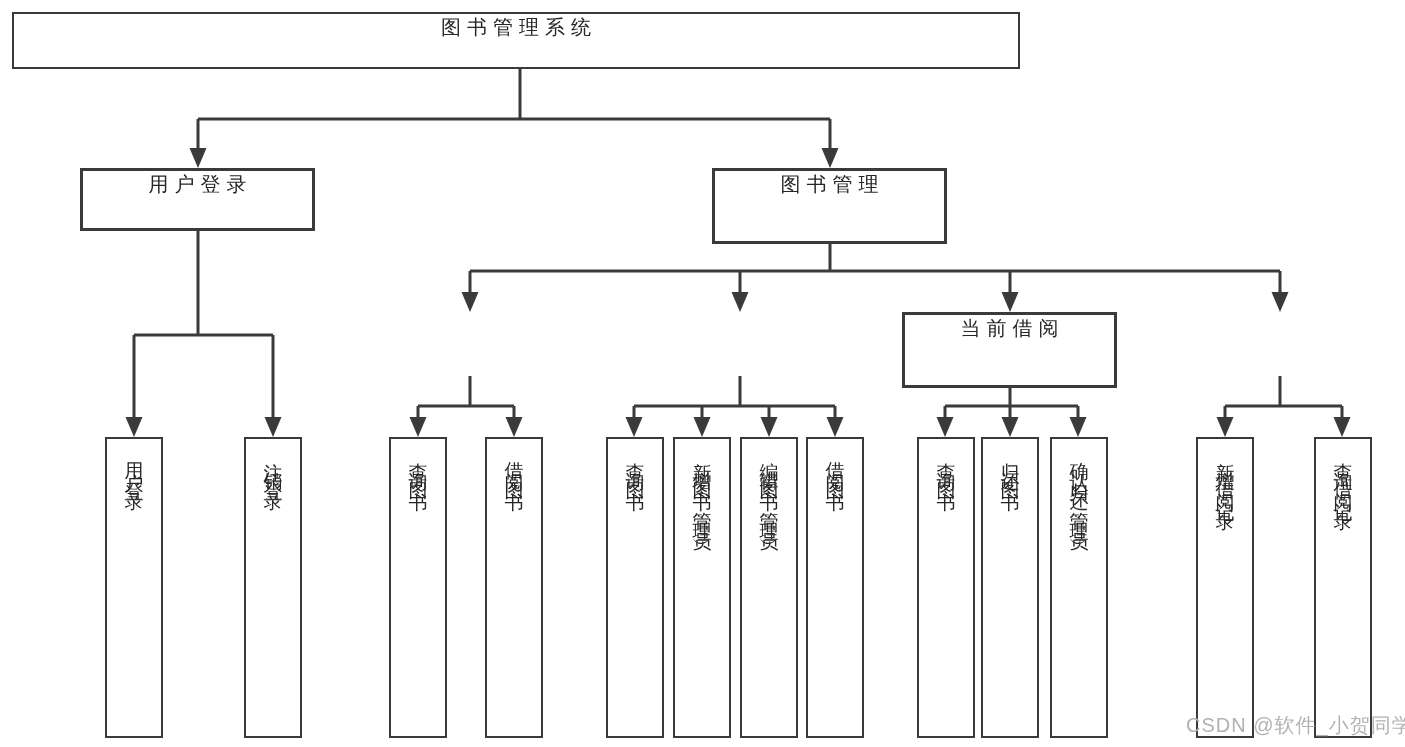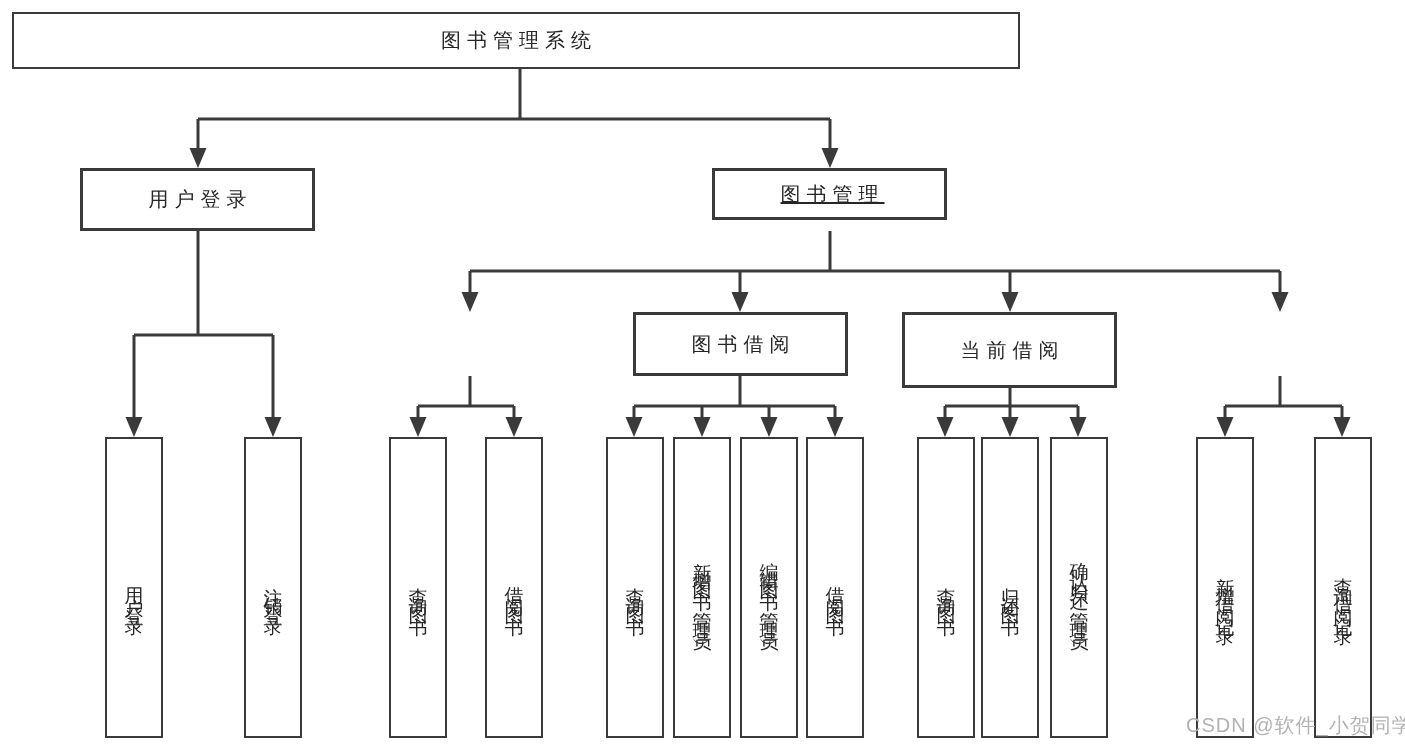--- a/index.html
+++ b/index.html
@@ -17,21 +17,20 @@
   .connectors {
     position: absolute; left: 0; top: 0;
     width: 1405px; height: 747px;
   }
   .node {
     position: absolute;
     box-sizing: border-box;
     background: #ffffff;
     border: 3px solid #3a3a3a;
     display: flex;
-    align-items: center;
     justify-content: center;
     color: #262626;
     z-index: 2;
   }
   .root  { border-width: 2px; }
   .hnode span {
     font-size: 20px;
     letter-spacing: 6px;
     text-indent: 6px;
     white-space: nowrap;
@@ -93,27 +92,24 @@
     </g>
   </svg>
 
   <div class="node hnode root" style="left: 12px; top: 12px; width: 1008px; height: 57px; border-color: rgb(58, 58, 58); color: rgb(38, 38, 38); background: rgb(255, 255, 255);">
     <span>图书管理系统</span>
   </div>
 
   <div class="node hnode" style="left: 80px; top: 168px; width: 235px; height: 63px; border-color: rgb(58, 58, 58); color: rgb(38, 38, 38); background: rgb(255, 255, 255);">
     <span>用户登录</span>
   </div>
-  <div class="node hnode" style="left: 712px; top: 168px; width: 235px; height: 52px; border-color: rgb(58, 58, 58); color: rgb(38, 38, 38); background: rgb(255, 255, 255); text-decoration: underline;">
+  <div class="node hnode" style="left: 712px; top: 168px; width: 235px; height: 76px; border-color: rgb(58, 58, 58); color: rgb(38, 38, 38); background: rgb(255, 255, 255);">
     <span>图书管理</span>
   </div>
 
-  <div class="node hnode" style="left: 633px; top: 312px; width: 215px; height: 64px; border-color: rgb(58, 58, 58); color: rgb(38, 38, 38); background: rgb(255, 255, 255);">
-    <span>图书借阅</span>
-  </div>
   <div class="node hnode" style="left: 902px; top: 312px; width: 215px; height: 76px; border-color: rgb(58, 58, 58); color: rgb(38, 38, 38); background: rgb(255, 255, 255);">
     <span>当前借阅</span>
   </div>
 
   <div class="node vnode" style="left: 105px; top: 437px; width: 58px; height: 301px; border-color: rgb(58, 58, 58); color: rgb(38, 38, 38); background: rgb(255, 255, 255);">
     <span class="vtext">用户登录</span>
   </div>
   <div class="node vnode" style="left: 244px; top: 437px; width: 58px; height: 301px; border-color: rgb(58, 58, 58); color: rgb(38, 38, 38); background: rgb(255, 255, 255);">
     <span class="vtext">注销登录</span>
   </div>

